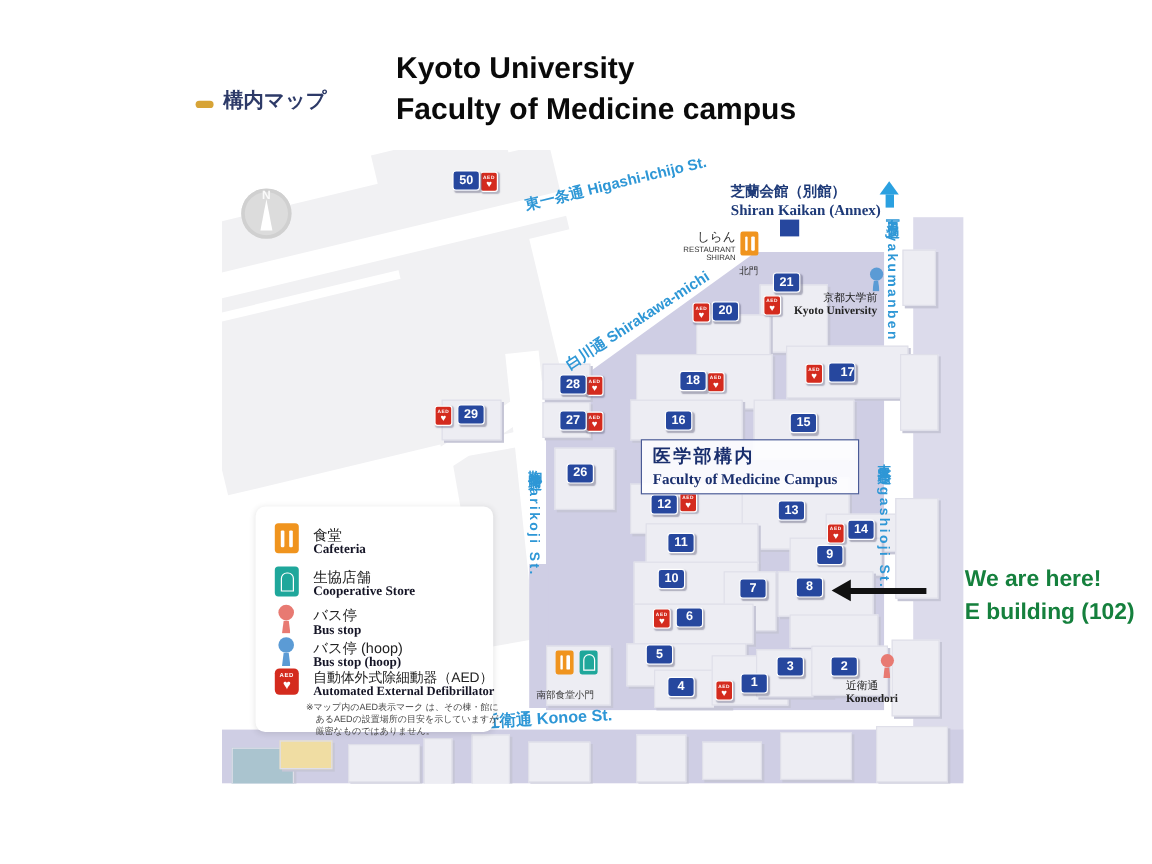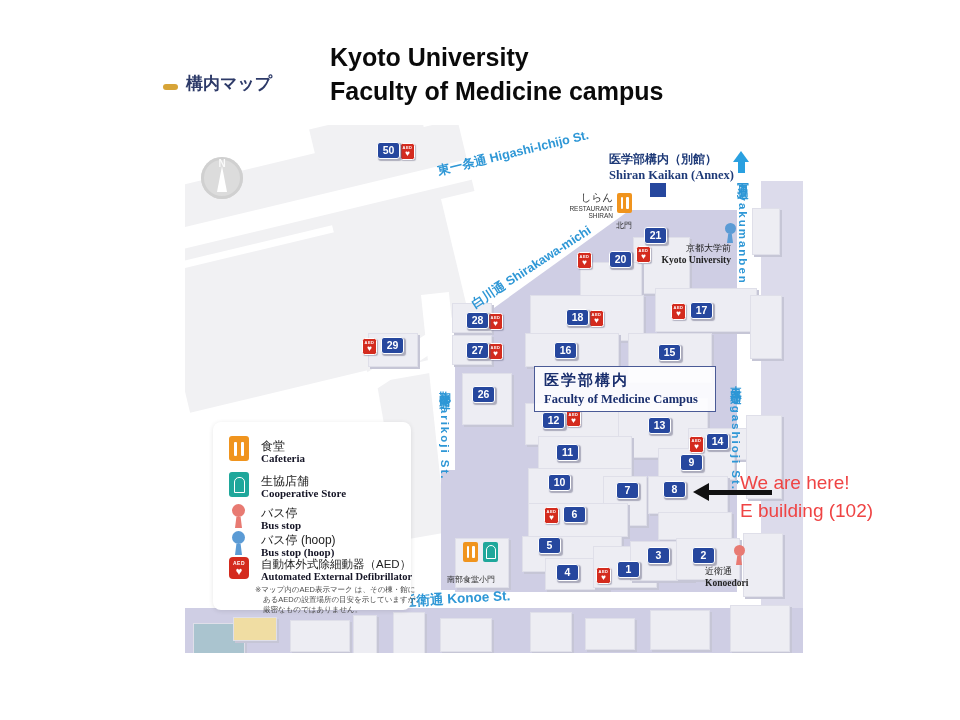--- a/index.html
+++ b/index.html
@@ -70,21 +70,21 @@
   .lg-sq{position:relative;width:20px;height:25px;border-radius:3px;display:flex;align-items:center;justify-content:center;}
   .lg-aed{width:20px;height:22px;background:#d42b1e;border-radius:4px;color:#fff;display:flex;flex-direction:column;align-items:center;justify-content:center;}
   .lg-aed .t{font-size:5px;line-height:5px;font-weight:bold;letter-spacing:.5px;}
   .lg-aed .h{font-size:11px;line-height:10px;}
   .lg-bus .c{width:13px;height:13px;border-radius:50%;margin:0 auto;}
   .lg-bus .p{width:7px;height:11px;margin:0 auto;clip-path:polygon(20% 0,80% 0,100% 100%,0 100%);}
   
   #arrow-bar{position:absolute;left:708px;top:490px;width:64px;height:5px;background:#111;z-index:70;}
   #arrow-head{position:absolute;left:693px;top:483px;width:0;height:0;z-index:70;
               border-top:9px solid transparent;border-bottom:9px solid transparent;border-right:16px solid #111;}
-  #we-are-here{position:absolute;left:740px;top:469px;font-size:19px;line-height:28px;color:#ef4444;z-index:70;}
+  #we-are-here{position:absolute;left:804px;top:469px;font-size:19px;line-height:28px;color:#15803d;z-index:70;font-weight:bold;}
   .maplbl{position:absolute;white-space:nowrap;z-index:35;}
 </style>
 </head>
 <body>
 
 <div id="page">
 
   <div id="kanji-dash"></div>
   <div id="kanji-label">構内マップ</div>
   <div id="main-title">
@@ -161,21 +161,21 @@
     <div class="street vert" style="left:543px;top:252px;height:170px;font-size:11.5px;">東大路通 Higashioji St.</div>
     <div class="street vert" style="left:252px;top:257px;height:160px;font-size:11.5px;">鞠小路通 Marikoji St.</div>
     <div class="street" style="left:218px;top:465px;transform:rotate(-3deg);font-size:13.5px;">近衛通 Konoe St.</div>
 
     <div id="up-arrow">
       <div class="head"></div>
       <div class="shaft"></div>
     </div>
 
     <div class="maplbl navy" style="left:424px;top:26px;font-size:12px;font-weight:bold;">
-      <div>医学部構内（別館）</div>
+      <div>芝蘭会館（別館）</div>
       <div class="serif" style="font-size:12.5px;">Shiran Kaikan (Annex)</div>
     </div>
     <div class="abs" style="left:465px;top:58px;width:16px;height:14px;background:#26479e;"></div>
 
     <div class="maplbl" style="left:352px;top:66px;width:76px;text-align:right;color:#333;">
       <div style="font-size:10.5px;">しらん</div>
       <div style="font-size:6.5px;">RESTAURANT</div>
       <div style="font-size:6.5px;">SHIRAN</div>
     </div>
     <div class="sq-icon caf" style="left:432px;top:68px;">
@@ -240,31 +240,31 @@
         <div class="aed" style="left: 303px; top: 218px;">
           <span class="t">AED</span>
           <span class="h">♥</span>
         </div>
         <div class="badge" style="left: 287px; top: 261px;">26</div>
         <div class="badge" style="left: 459px; top: 102px;">21</div>
         <div class="aed" style="left: 451px; top: 121px;">
           <span class="t">AED</span>
           <span class="h">♥</span>
         </div>
-        <div class="badge" style="left: 424px; top: 126px; text-align: center;">20</div>
+        <div class="badge" style="left: 408px; top: 126px; text-align: center;">20</div>
         <div class="aed" style="left: 392px; top: 127px;">
           <span class="t">AED</span>
           <span class="h">♥</span>
         </div>
         <div class="badge" style="left: 381px; top: 184px;">18</div>
         <div class="aed" style="left: 404px; top: 185px;">
           <span class="t">AED</span>
           <span class="h">♥</span>
         </div>
-        <div class="badge" style="left: 505px; top: 177px;">17</div>
+        <div class="badge" style="left: 505px; top: 177px; text-align: right;">17</div>
         <div class="aed" style="left: 486px; top: 178px;">
           <span class="t">AED</span>
           <span class="h">♥</span>
         </div>
         <div class="badge" style="left: 369px; top: 217px;">16</div>
         <div class="badge" style="left: 473px; top: 219px;">15</div>
         <div class="badge" style="left: 357px; top: 287px;">12</div>
         <div class="aed" style="left: 381px; top: 285px;">
           <span class="t">AED</span>
           <span class="h">♥</span>

